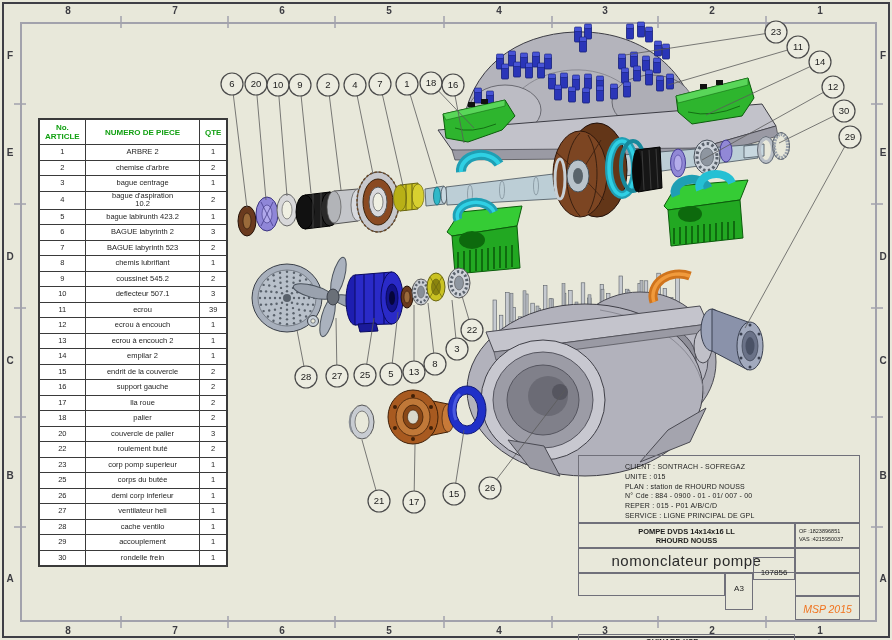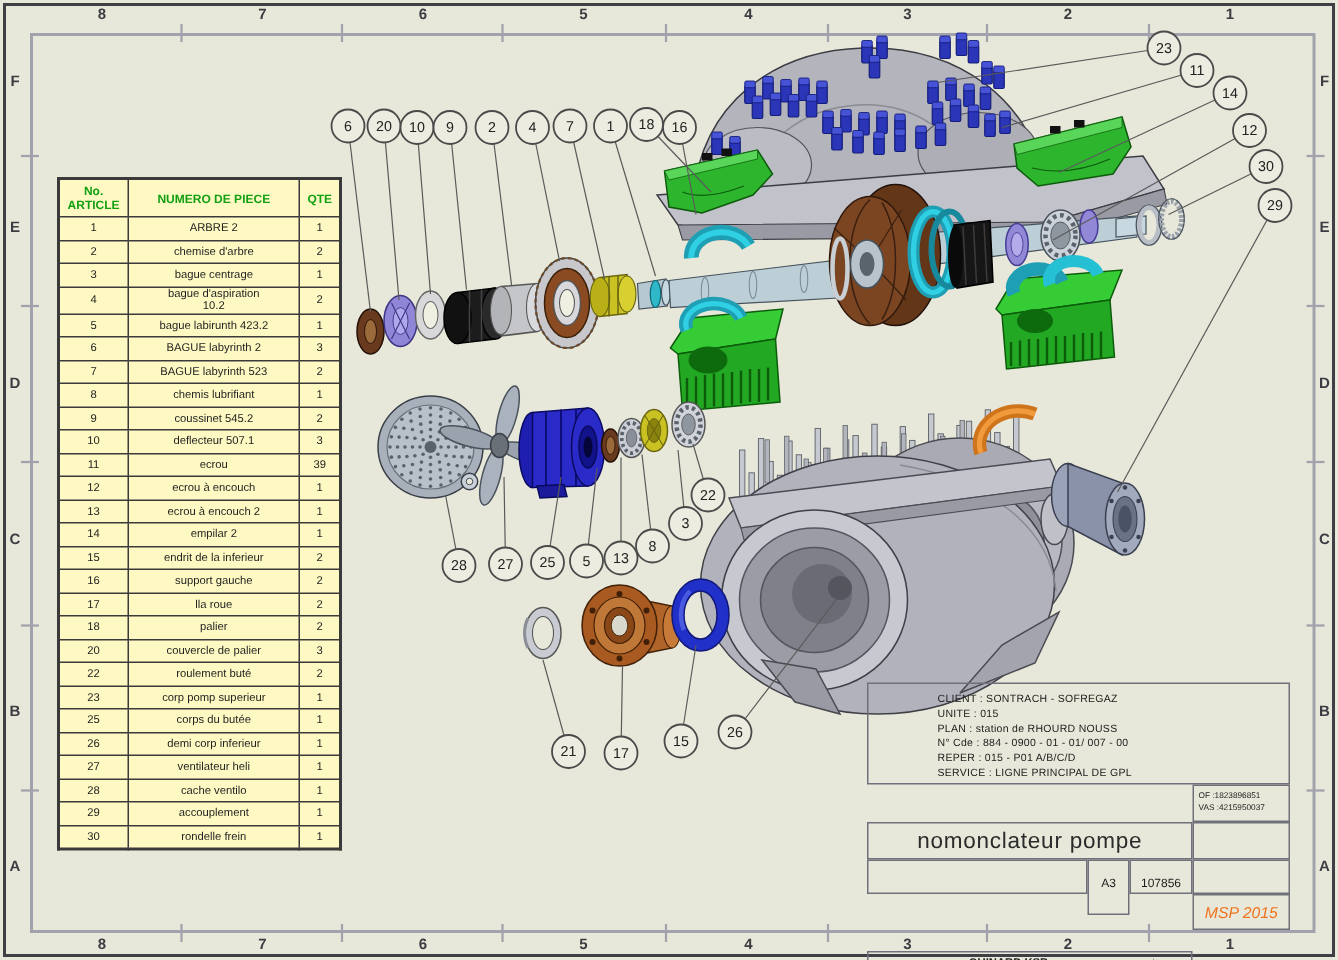--- a/index.html
+++ b/index.html
@@ -10,21 +10,21 @@
   .frame{position:absolute;left:20px;top:22px;width:857px;height:600px;
          border:2px solid #a2a2ac;box-sizing:border-box;}
   .glabel{position:absolute;font-size:10px;font-weight:600;color:#3c3c42;
           transform:translate(-50%,-50%);}
   #drawing{position:absolute;left:0;top:0;}
   svg text{font-family:"Liberation Sans",sans-serif;}
 
   
   .bom{position:absolute;left:38px;top:118px;width:190px;}
   .bom table{width:190px;border-collapse:collapse;table-layout:fixed;
-             border:2px solid #3a3a3a;background:#fef9c3;}
+             border:2px solid #3a3a3a;background:#ffffff;}
   .bom th,.bom td{border:1px solid #3a3a3a;padding:0 1px;overflow:hidden;}
   .bom th{color:#12a012;font-weight:bold;font-size:8px;line-height:9px;
           white-space:pre-line;height:24px;text-align:center;}
   .bom td{font-size:7.5px;line-height:8.5px;color:#1f1f1f;height:14.5px;
           text-align:center;white-space:pre-line;}
   .col-no{width:46px}.col-piece{width:114px}.col-qte{width:27px}
 
   
   .titleblock{position:absolute;left:578px;top:455px;width:282px;height:165px;color:#1c1c1c;}
   .tb-cell{position:absolute;border:1px solid #70707a;box-sizing:border-box;}
@@ -32,21 +32,21 @@
              padding:6px 0 0 46px;letter-spacing:.2px;}
   .tb-pump{left:0;top:68px;width:217px;height:25px;text-align:center;font-size:7.5px;
            font-weight:600;padding-top:3px;line-height:9px;}
   .tb-ofvas{left:217px;top:68px;width:65px;height:25px;font-size:5.5px;line-height:7.5px;
             padding:4px 0 0 3px;}
   .tb-doctitle{left:0;top:93px;width:217px;height:25px;text-align:center;font-size:15px;
                line-height:24px;letter-spacing:.5px;color:#2a2a2a;}
   .tb-doctitle-right{left:217px;top:93px;width:65px;height:25px;}
   .tb-empty1{left:0;top:118px;width:147px;height:23px;}
   .tb-a3{left:147px;top:118px;width:28px;height:37px;text-align:center;font-size:8px;line-height:30px;}
-  .tb-docnum{left:175px;top:118px;width:42px;height:23px;text-align:center;font-size:8px;line-height:30px;}
+  .tb-docnum{left:175px;top:102px;width:42px;height:23px;text-align:center;font-size:8px;line-height:30px;}
   .tb-empty2{left:217px;top:118px;width:65px;height:23px;}
   .tb-maker{left:0;top:141px;width:217px;height:24px;margin-top:38px;}
   .maker-text{position:absolute;left:5px;top:2px;width:150px;text-align:center;
               font-size:7.5px;font-weight:600;line-height:9px;}
   .logo{position:absolute;right:14px;top:2px;}
   .scale{position:absolute;left:2px;bottom:1px;font-size:4.5px;color:#333;}
   .tb-stamp{left:217px;top:141px;width:65px;height:24px;text-align:center;font-size:10.5px;
             font-weight:normal;font-style:italic;color:#f0731e;line-height:24px;}
 </style>
 </head>
@@ -749,21 +749,21 @@
             <td>ecrou à encouch 2</td>
             <td>1</td>
           </tr>
           <tr>
             <td>14</td>
             <td>empilar 2</td>
             <td>1</td>
           </tr>
           <tr>
             <td>15</td>
-            <td>endrit de la inferieur</td>
+            <td>endrit de la couvercle</td>
             <td>2</td>
           </tr>
           <tr>
             <td>16</td>
             <td>support gauche</td>
             <td>2</td>
           </tr>
           <tr>
             <td>17</td>
             <td>lla roue</td>
@@ -824,20 +824,24 @@
   </div>
 
   <div class="titleblock">
     <div class="tb-cell tb-client">
       <div>CLIENT :   SONTRACH - SOFREGAZ</div>
       <div>UNITE : 015</div>
       <div>PLAN : station de RHOURD NOUSS</div>
       <div>N° Cde : 884 - 0900 - 01 - 01/ 007 - 00</div>
       <div>REPER : 015 - P01 A/B/C/D</div>
       <div>SERVICE : LIGNE PRINCIPAL DE GPL</div>
+    </div>
+    <div class="tb-cell tb-pump">
+      <div>POMPE DVDS 14x14x16 LL</div>
+      <div>RHOURD NOUSS</div>
     </div>
     <div class="tb-cell tb-ofvas">
       <div>OF  :1823896851</div>
       <div>VAS :4215950037</div>
     </div>
     <div class="tb-cell tb-doctitle">nomonclateur pompe</div>
     <div class="tb-cell tb-doctitle-right"></div>
     <div class="tb-cell tb-empty1"></div>
     <div class="tb-cell tb-a3">A3</div>
     <div class="tb-cell tb-docnum">107856</div>

